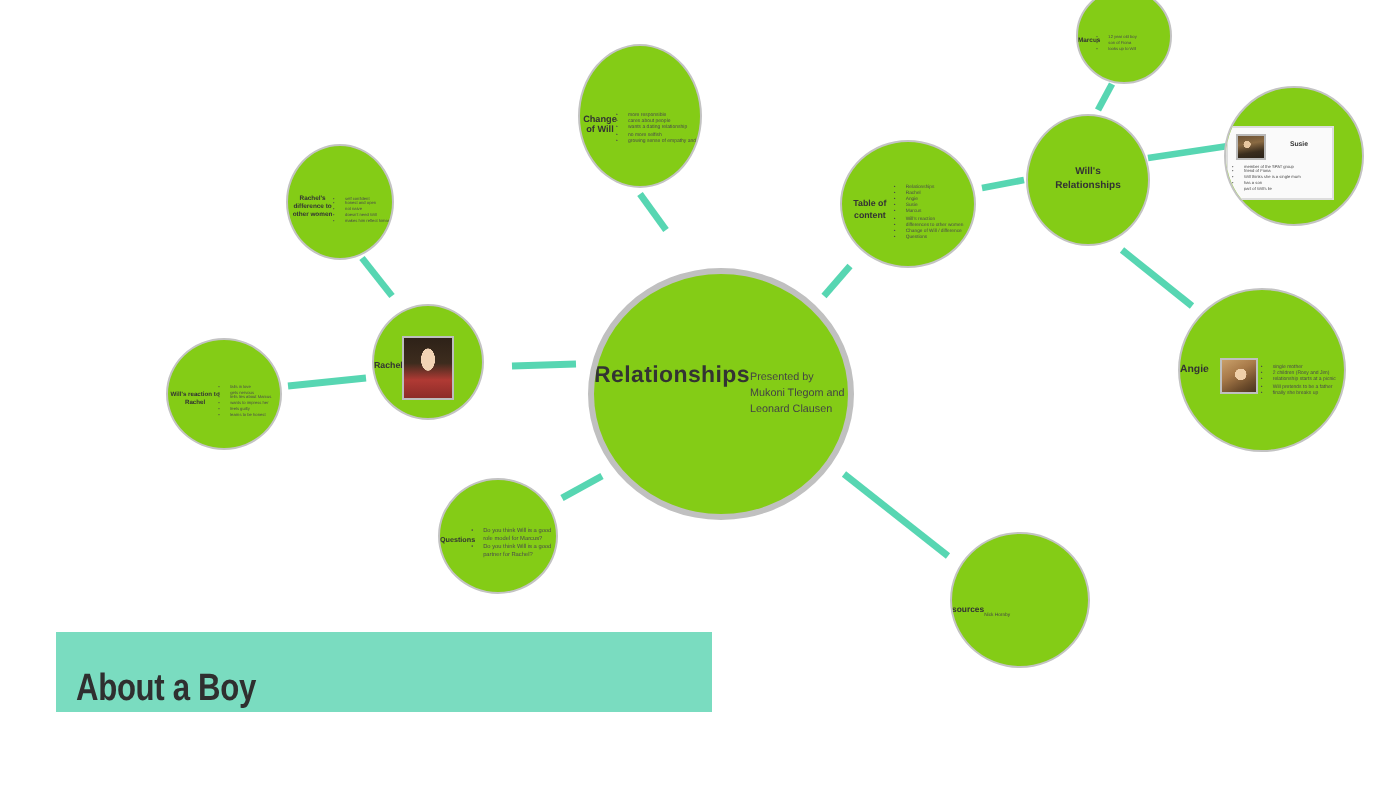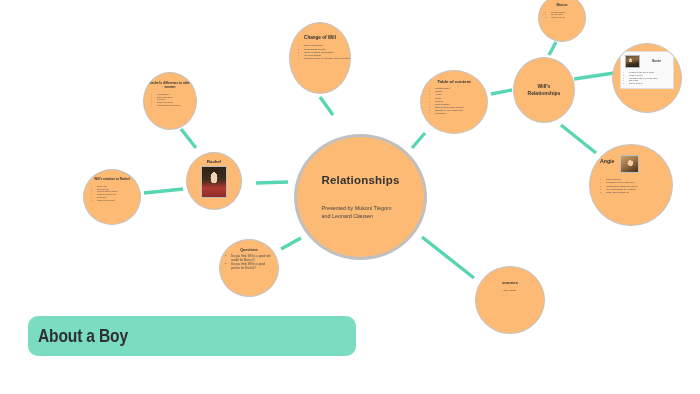--- a/index.html
+++ b/index.html
@@ -25,24 +25,24 @@
   .conn-layer {
     position: absolute;
     left: 0; top: 0;
     width: 700px; height: 394px;
     pointer-events: none;
   }
   .node {
     position: absolute;
     border: 1.6px solid #c3c3c3;
     border-radius: 50%;
-    background: #fdba74;
+    background: #84cc16;
     box-sizing: border-box;
     display: flex;
-    flex-direction: column;
+    flex-direction: row;
     align-items: center;
     justify-content: flex-start;
     overflow: hidden;
   }
   .node.center {
     border-width: 3px;
     border-color: #c0c0c0;
     justify-content: center;
   }
   .node-title {
@@ -233,22 +233,21 @@
   #node-sources .node-title { font-size: 4.2px; margin-bottom: 3px; }
   #node-sources .node-sub { font-size: 2.4px; text-align: center; }
 
   
   #banner {
     position: absolute;
     left: 28px; top: 316px;
     width: 328px; height: 40px;
     background: #7adcc0;
     display: flex;
-    align-items: center;
-    border-radius: 10px;
+    align-items: flex-end;
   }
   #banner .banner-text {
     font-family: "Liberation Sans", sans-serif;
     font-weight: bold;
     font-size: 19px;
     color: #2f2f2f;
     margin-left: 10px;
     letter-spacing: -0.2px;
     transform: scaleX(0.82);
     transform-origin: left center;

